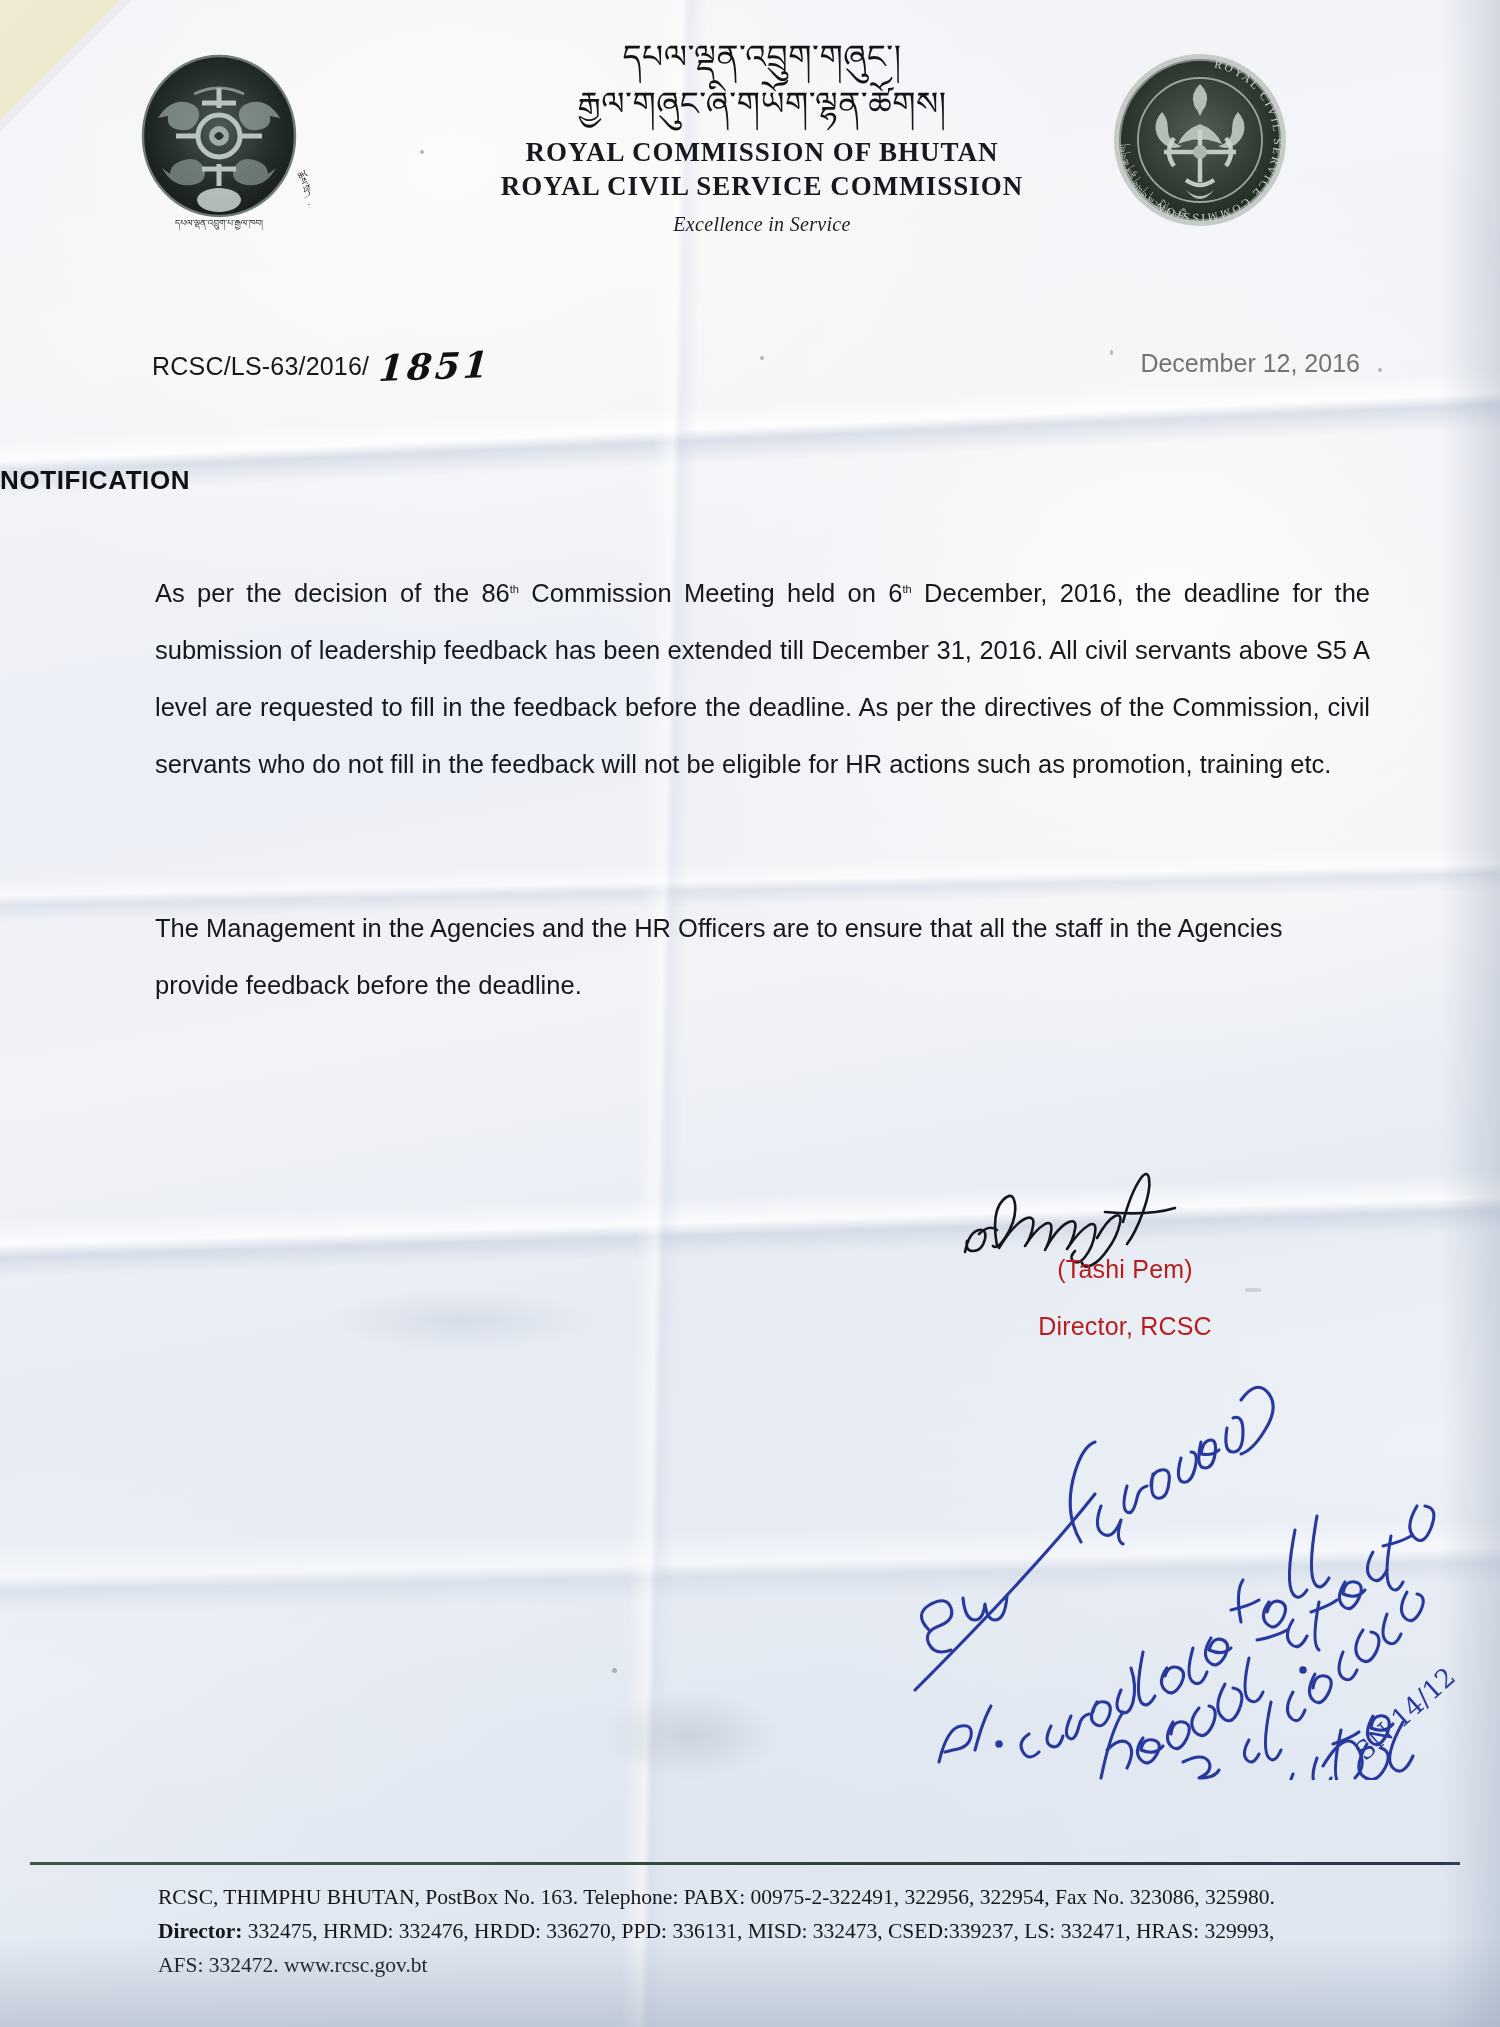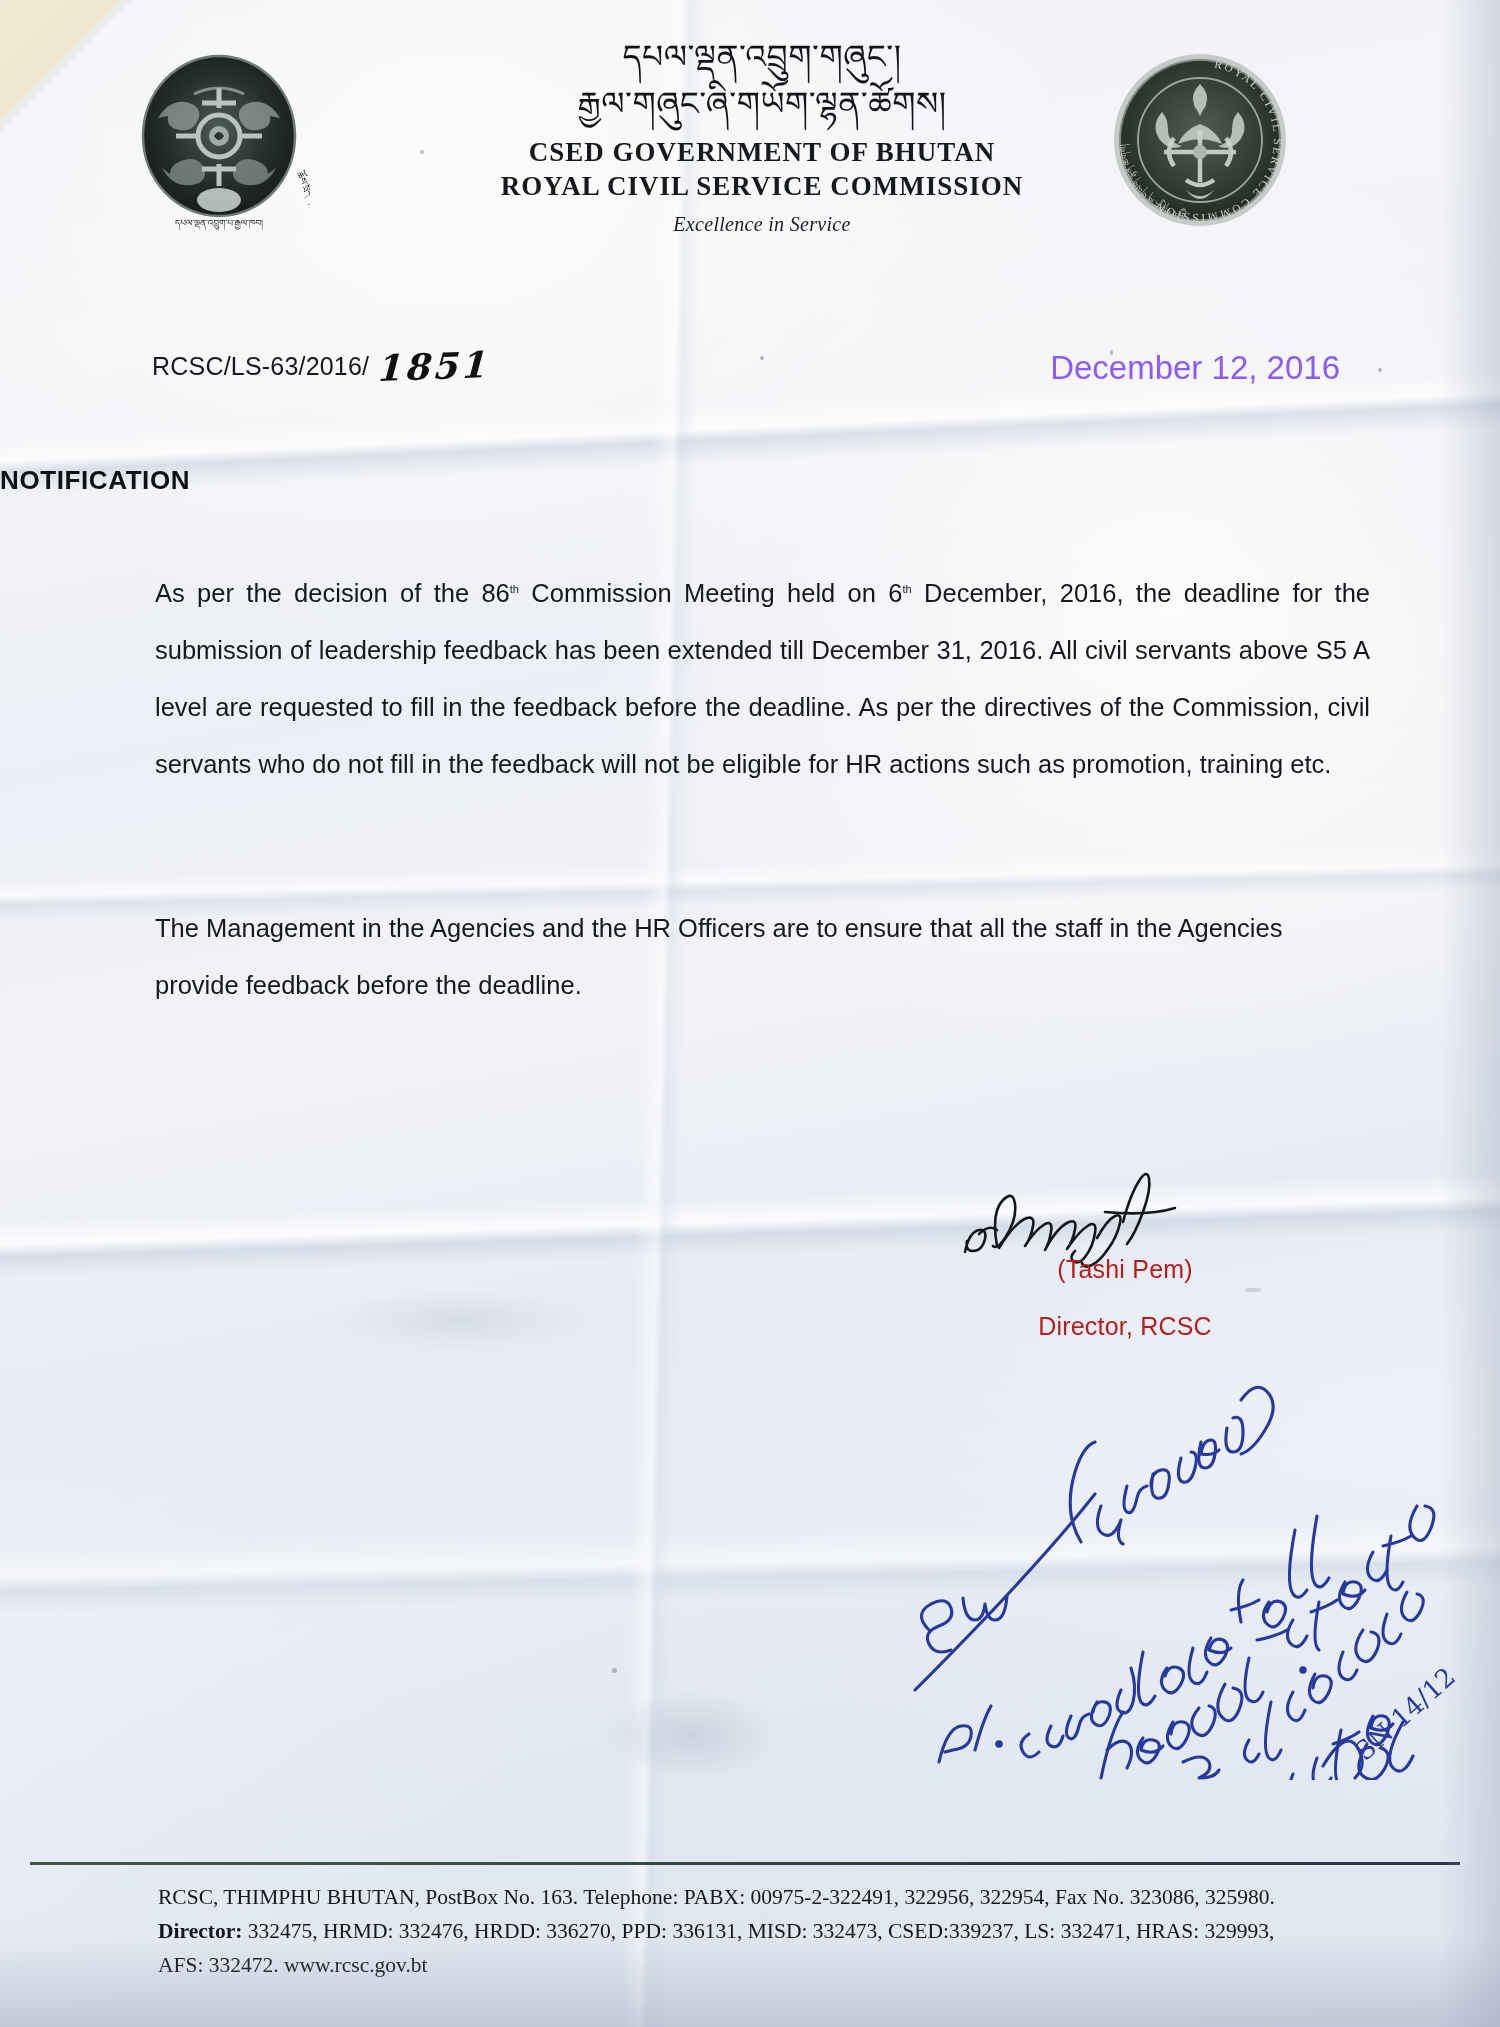--- a/index.html
+++ b/index.html
@@ -175,23 +175,23 @@
     font-weight: 600;
     color: #111;
     letter-spacing: 3px;
     margin-left: 10px;
     display: inline-block;
     transform: rotate(-2deg) skewX(-6deg);
     vertical-align: -4px;
   }
   .dateline {
     position: absolute;
-    right: 160px; top: 349px;
-    font-size: 33px;
-    color: #8b5cf6;
+    right: 140px; top: 349px;
+    font-size: 25px;
+    color: #737373;
   }
 
   
   .doc-title {
     position: absolute;
     left: 0; right: 0; top: 465px;
     text-align: left;
     font-size: 26px;
     font-weight: 700;
     letter-spacing: .6px;
@@ -350,21 +350,21 @@
         <path d="M74 98 q-10 14 0 28 M126 98 q10 14 0 28"></path>
         <path d="M86 140 q14 10 28 0"></path>
       </g>
       <circle cx="100" cy="112" r="7" fill="#aeb8ae"></circle>
       <path d="M86 150 q14 12 28 0 q-14 18 -28 0z" fill="#c8d1c8" opacity=".85"></path>
     </svg>
 
     <div class="header">
       <div class="dz-line1">དཔལ་ལྡན་འབྲུག་གཞུང་།</div>
       <div class="dz-line2">རྒྱལ་གཞུང་ཞི་གཡོག་ལྷན་ཚོགས།</div>
-      <div class="org-line">CSED GOVERNMENT OF BHUTAN</div>
+      <div class="org-line">ROYAL COMMISSION OF BHUTAN</div>
       <div class="org-line second">ROYAL CIVIL SERVICE COMMISSION</div>
       <div class="tagline">Excellence in Service</div>
     </div>
 
     <div class="refline">
       <span>RCSC/LS-63/2016/</span><span class="ref-hand">1851</span>
     </div>
     <div class="dateline">December 12, 2016</div>
 
     <div class="doc-title">NOTIFICATION</div>

